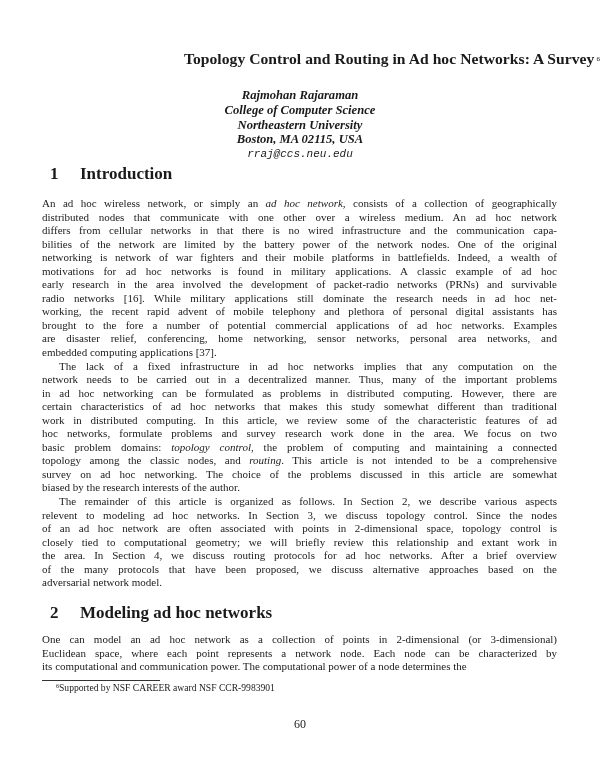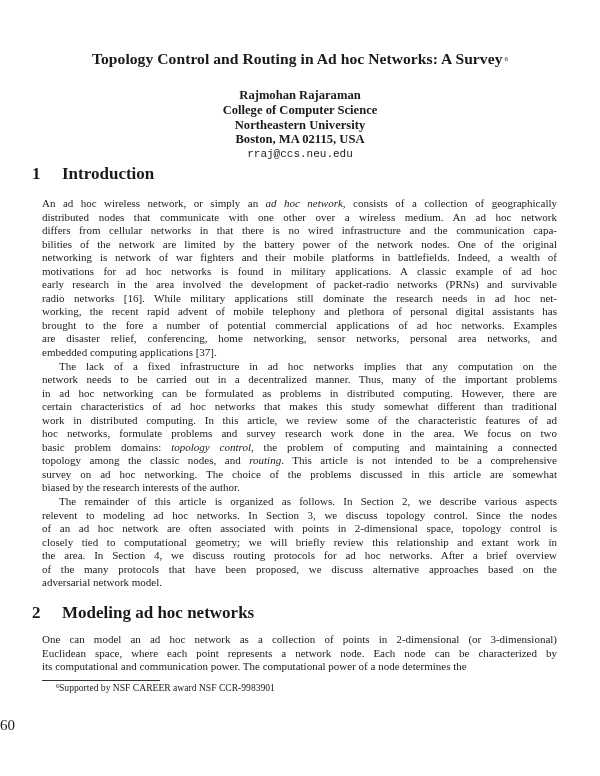--- a/index.html
+++ b/index.html
@@ -3,36 +3,36 @@
 <meta charset="utf-8">
 <style>
   html, body { margin: 0; padding: 0; background: #ffffff; }
   body {
     width: 600px; height: 776px; position: relative; overflow: hidden;
     font-family: "DejaVu Serif", "Liberation Serif", serif;
     color: #1a1a1a;
   }
   .title {
     position: absolute; left: 0; width: 600px; top: 50px;
-    text-align: center; font-size: 15.6px; font-weight: bold; letter-spacing: 0.05px;
+    text-align: right; font-size: 15.6px; font-weight: bold; letter-spacing: 0.05px;
     font-family: "Liberation Serif", serif;
     white-space: nowrap;
   }
   .title sup { font-size: 7px; font-weight: normal; position: relative; top: -3px; vertical-align: baseline; margin-left: 2px; }
   .author-block {
     position: absolute; left: 0; width: 600px; top: 88px;
     text-align: center; font-weight: bold; font-size: 12.6px; line-height: 14.8px;
     font-family: "Liberation Serif", serif;
   }
-  .author-block div { white-space: nowrap; }
+  .author-block div { white-space: nowrap; font-style: italic; }
   .email {
     font-family: "Liberation Mono", monospace; font-weight: normal; font-size: 11px;
   }
   .section-heading {
-    position: absolute; left: 32px; font-weight: bold; font-size: 17px;
+    position: absolute; left: 50px; font-weight: bold; font-size: 17px;
     font-family: "Liberation Serif", serif; white-space: nowrap;
   }
   .section-heading .num { display: inline-block; width: 30px; }
   .body-text {
     position: absolute; left: 42px; width: 515px;
     font-family: "Liberation Serif", serif; font-size: 11px; line-height: 13.55px;
     text-align: justify; hyphens: manual;
   }
   .body-text p { margin: 0; }
   .body-text .line { display: block; text-align: justify; text-align-last: justify; white-space: nowrap; }
@@ -40,22 +40,22 @@
   .footnote-rule {
     position: absolute; left: 42px; top: 680px; width: 118px; height: 0;
     border-top: 0.8px solid #333;
   }
   .footnote {
     position: absolute; left: 56px; top: 682px; font-size: 9.6px;
     font-family: "Liberation Serif", serif; white-space: nowrap;
   }
   .footnote sup { font-size: 6px; position: relative; top: -3px; vertical-align: baseline; }
   .page-number {
-    position: absolute; left: 0; width: 600px; top: 717px; 
-    font-size: 15px; font-family: "Liberation Serif", serif;
+    position: absolute; left: 0; width: 600px; top: 717px; text-align: center;
+    font-size: 12px; font-family: "Liberation Serif", serif;
   }
   em { font-style: italic; }
 </style>
 </head>
 <body>
 
 <div class="title"><span>Topology Control and Routing in Ad hoc Networks: A Survey</span><sup>6</sup></div>
 
 <div class="author-block">
   <div>Rajmohan Rajaraman</div>

